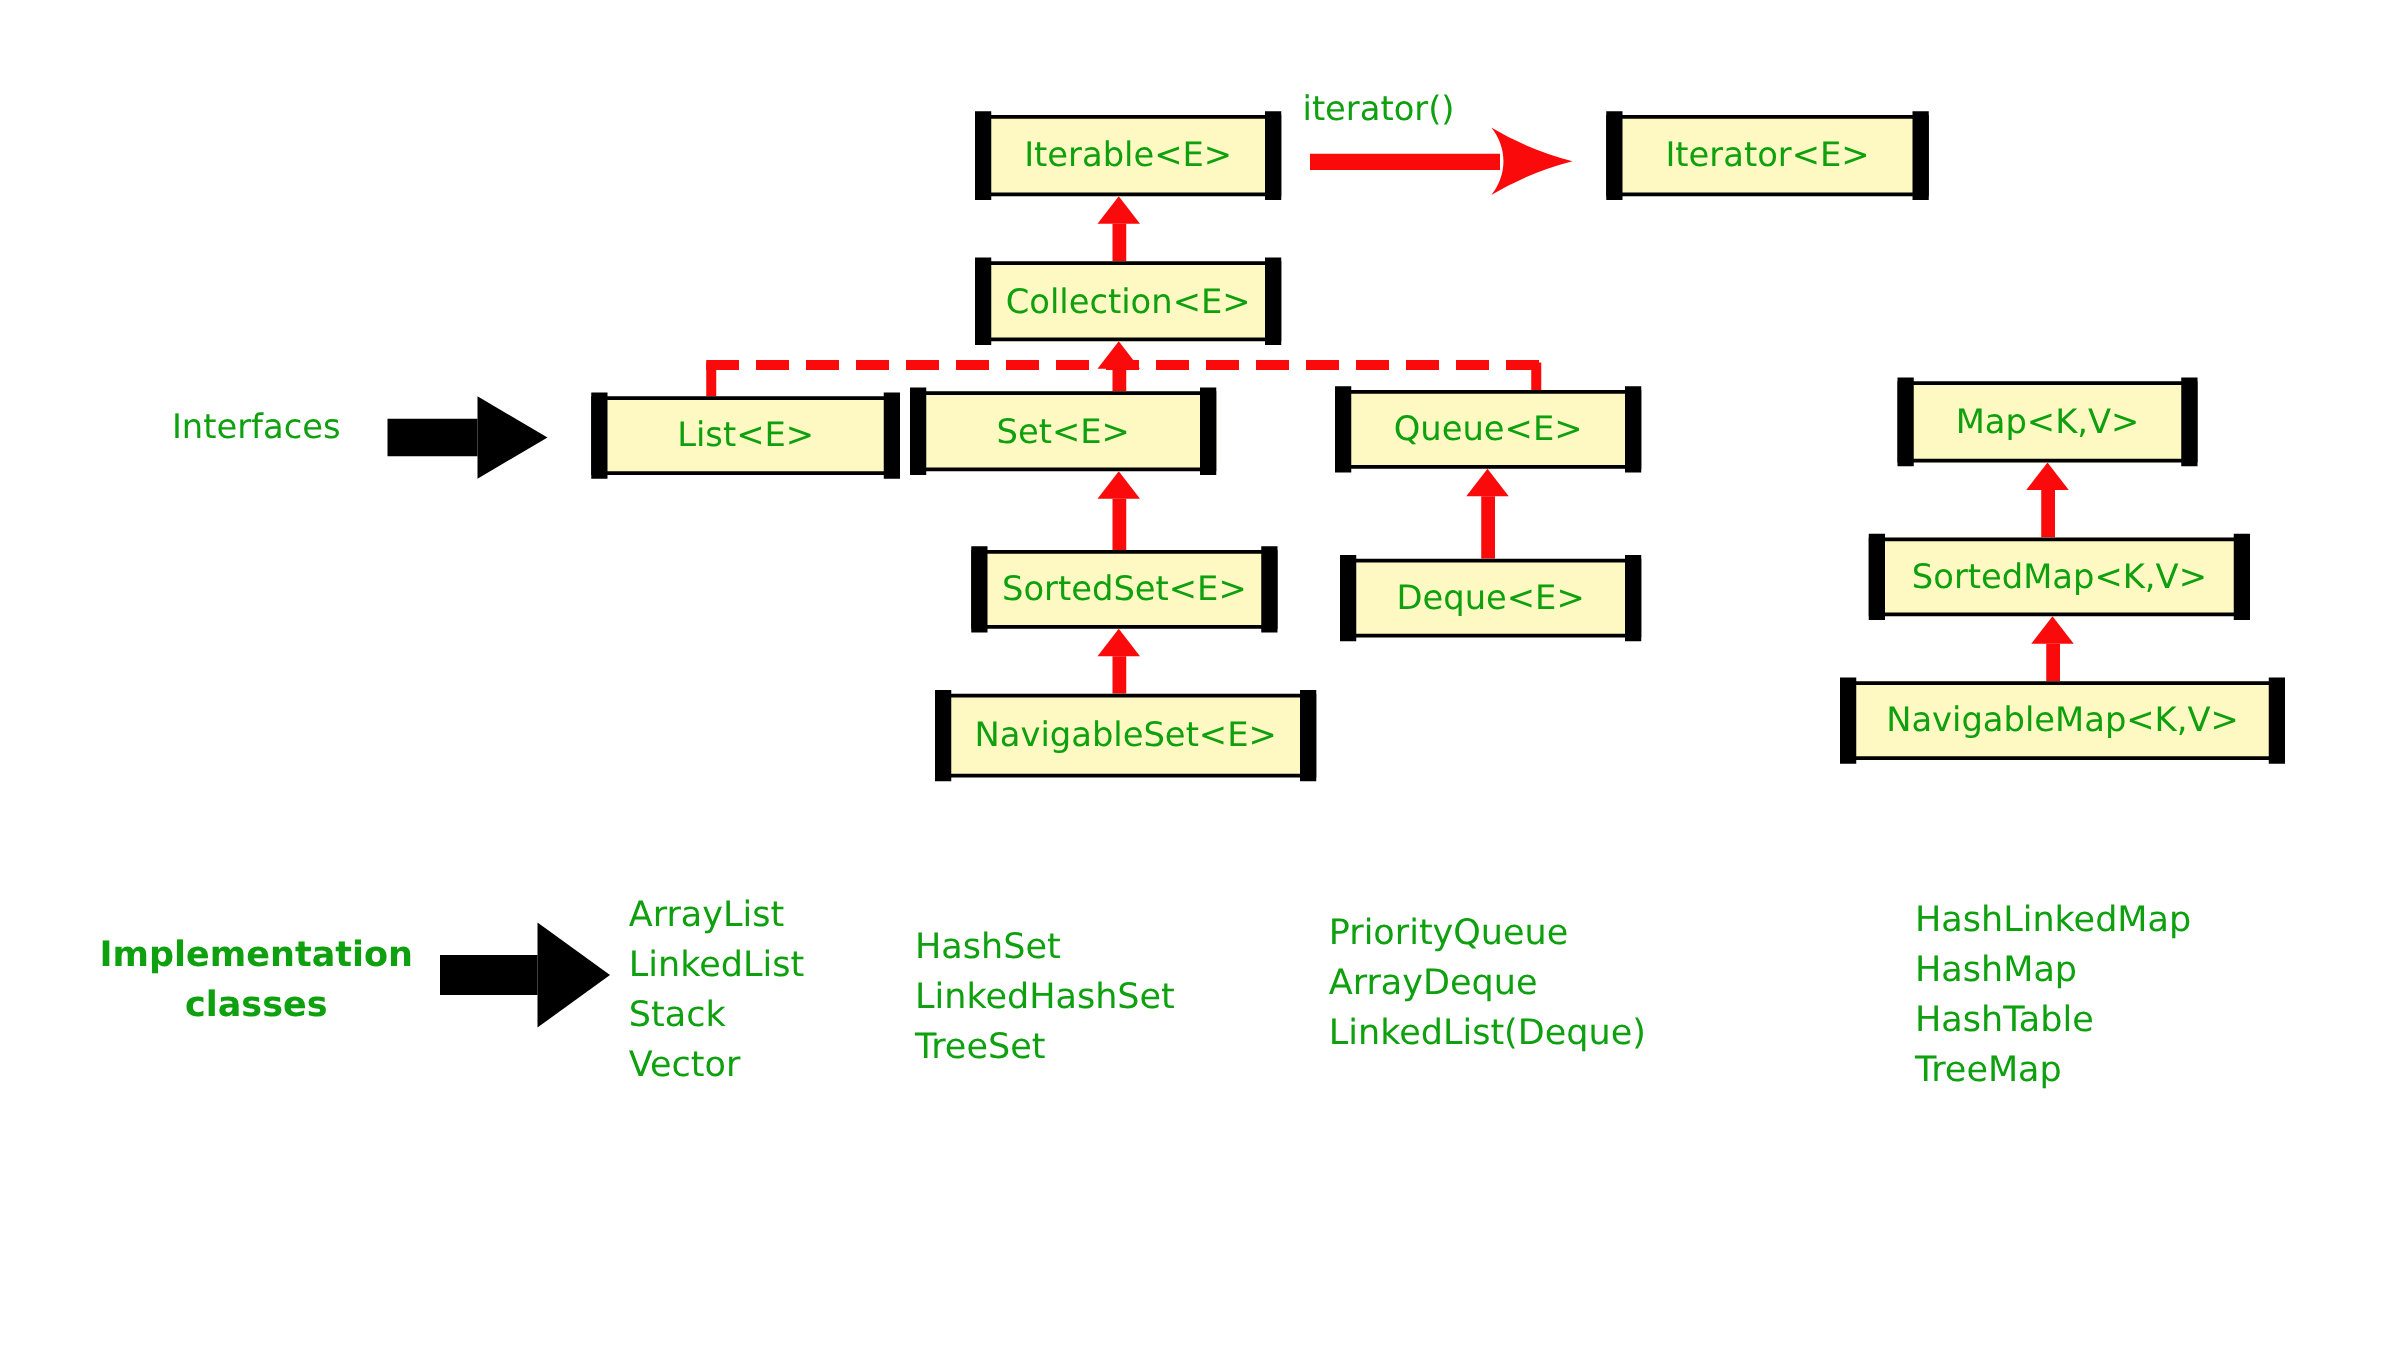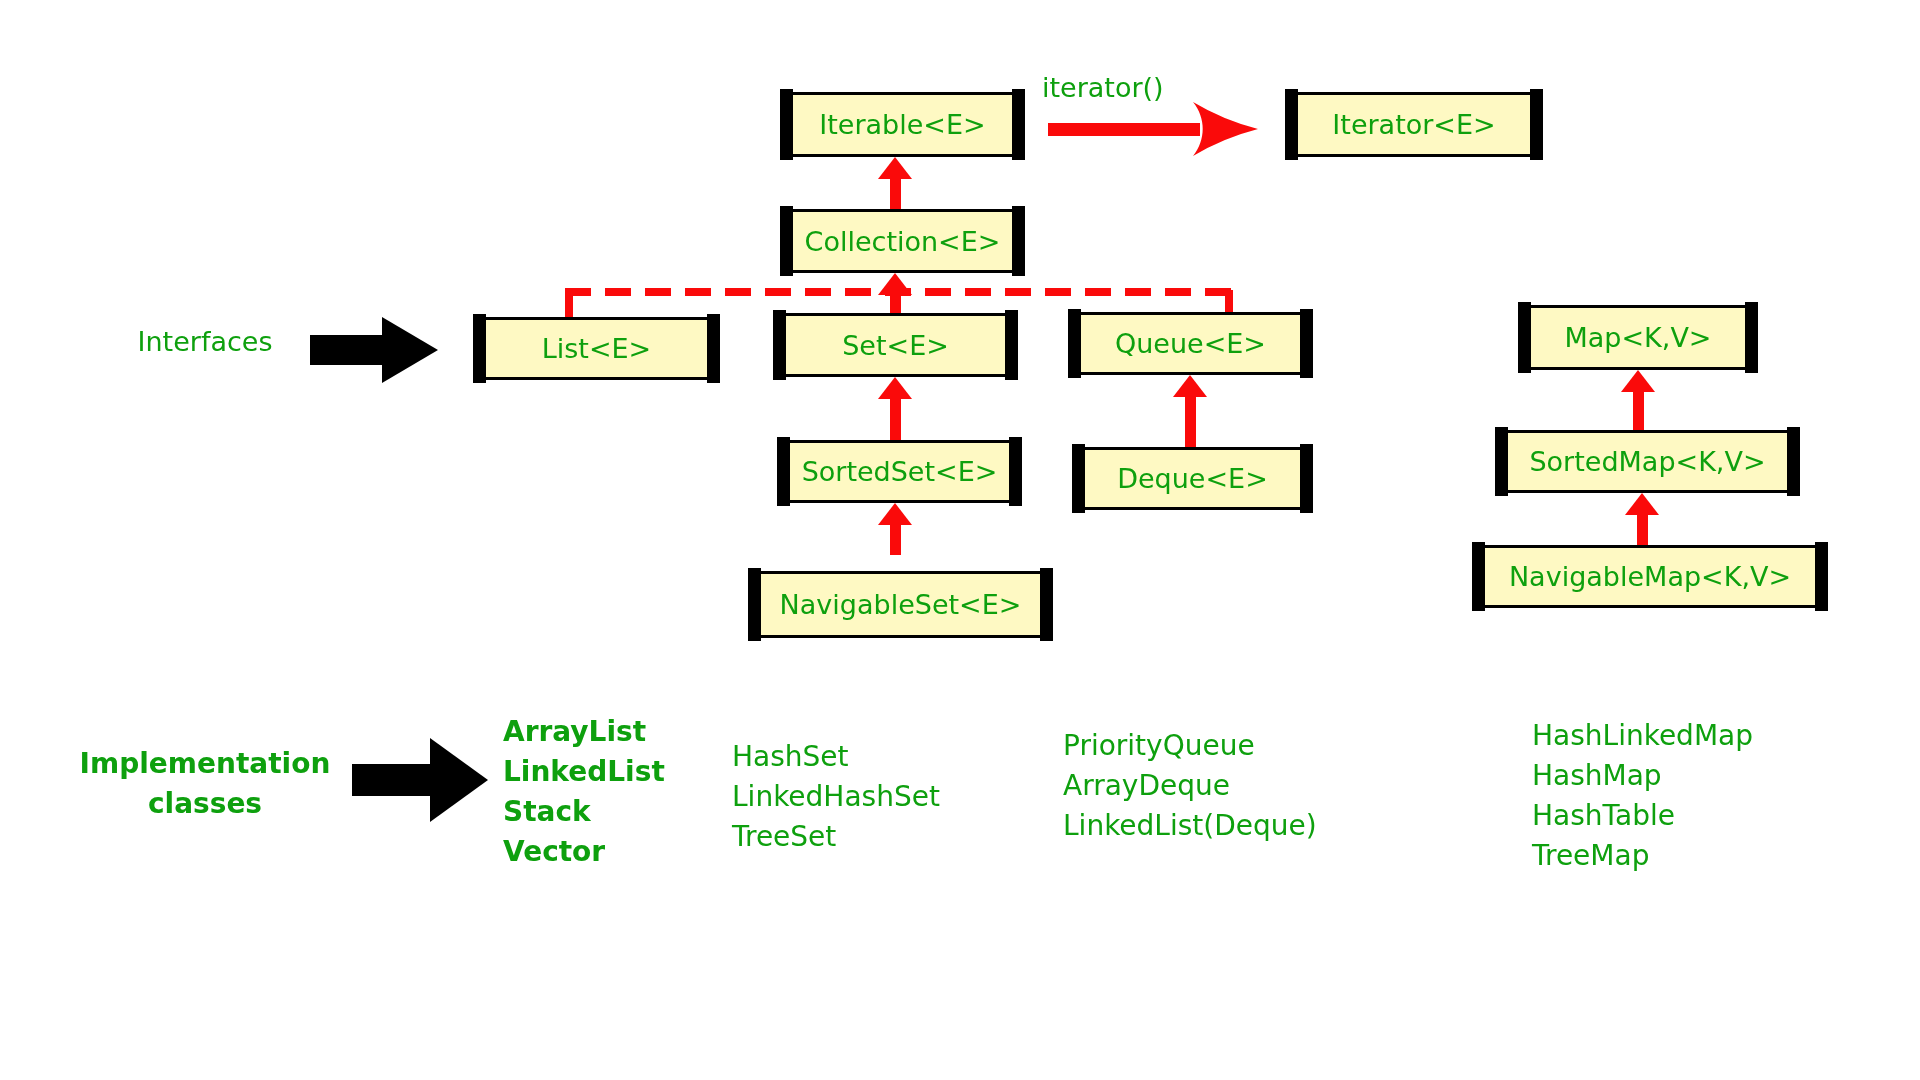--- a/index.html
+++ b/index.html
@@ -88,21 +88,21 @@
 
   <div class="black-arrow ba-small" style="left:310px; top:317px;">
     <div class="shaft"></div>
       <div class="head"></div>
   </div>
 
   <div class="box" style="left:463px; top:317px; width:247px; height:63px;margin-left:10px;">
     <span>List&lt;E&gt;</span>
   </div>
 
-  <div class="box" style="left:773px; top:313px; width:245px; height:64px;">
+  <div class="box" style="left:728px; top:313px; width:245px; height:64px;">
     <span>Set&lt;E&gt;</span>
   </div>
 
   <div class="box" style="left:1068px; top:312px; width:245px; height:63px;">
     <span>Queue&lt;E&gt;</span>
   </div>
 
   <div class="box" style="left:1518px; top:305px; width:240px; height:65px;">
     <span>Map&lt;K,V&gt;</span>
   </div>
@@ -134,39 +134,39 @@
 
   <div class="varrow" style="left:878px; top:503px; height:52px;">
     <div class="head"></div>
       <div class="shaft"></div>
   </div>
   <div class="varrow" style="left:1625px; top:493px; height:52px;">
     <div class="head"></div>
       <div class="shaft"></div>
   </div>
 
-  <div class="box" style="left:748px; top:555px; width:305px; height:67px;margin-top:16px;">
+  <div class="box" style="left:748px; top:555px; width:305px; height:67px;">
     <span>NavigableSet&lt;E&gt;</span>
   </div>
 
   <div class="box" style="left:1472px; top:545px; width:356px; height:63px;align-items:center;">
     <span>NavigableMap&lt;K,V&gt;</span>
   </div>
 
   <div class="glabel center" style="left:60px; top:744px; width:290px; font-size:28px; line-height:40px;font-weight:bold;">
     <div>Implementation</div>
     <div>classes</div>
   </div>
 
   <div class="black-arrow ba-big" style="left:352px; top:738px;">
     <div class="shaft"></div>
       <div class="head"></div>
   </div>
 
-  <div class="impl-col" style="left:503px; top:712px;font-weight:bold;">
+  <div class="impl-col" style="left:503px; top:712px;">
     <div>ArrayList</div>
     <div>LinkedList</div>
     <div>Stack</div>
     <div>Vector</div>
   </div>
 
   <div class="impl-col" style="left:732px; top:737px;">
     <div>HashSet</div>
     <div>LinkedHashSet</div>
     <div>TreeSet</div>

